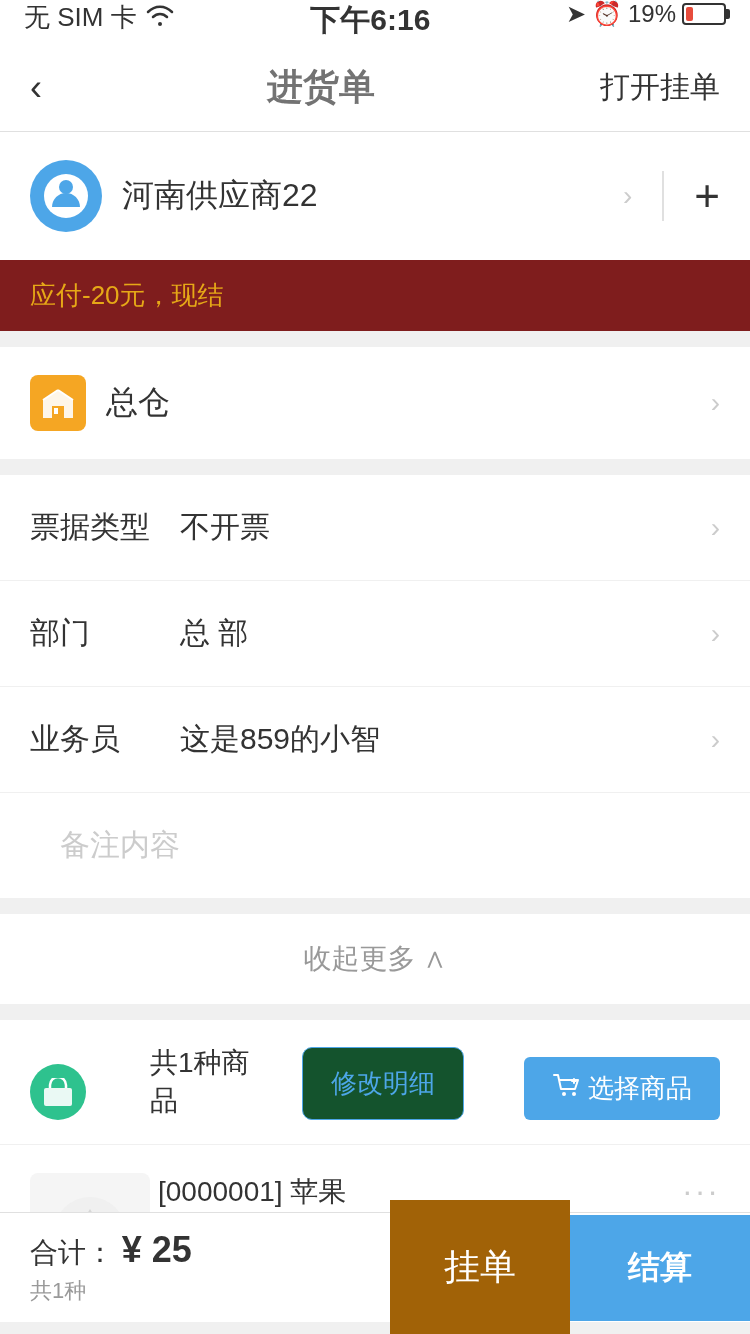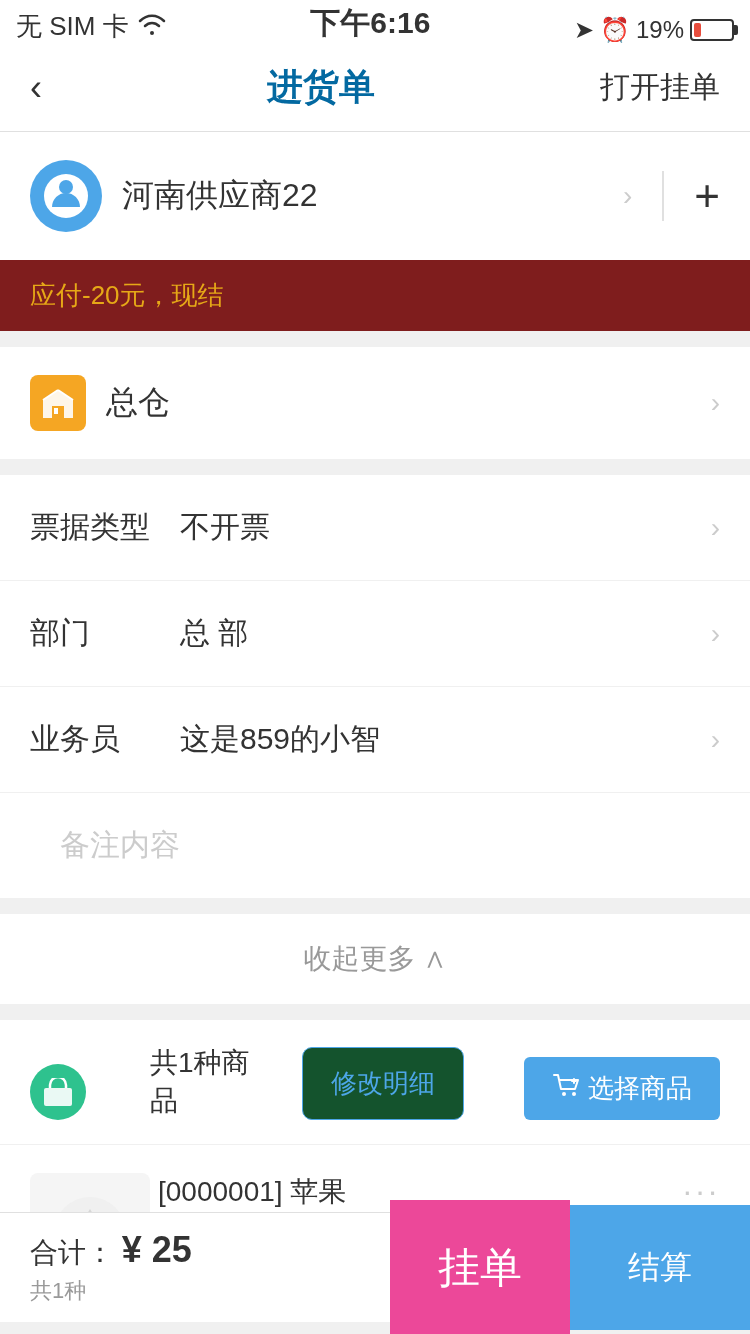--- a/index.html
+++ b/index.html
@@ -11,23 +11,23 @@
       min-height: 1334px;
       font-size: 28px;
       color: #333;
     }
 
     
     .status-bar {
       background: #fff;
       height: 44px;
       display: flex;
-      align-items: flex-end;
+      align-items: flex-start;
       justify-content: space-between;
-      padding: 0 16px;
+      padding: 0 24px;
       font-size: 26px;
     }
     .status-left { display: flex; align-items: center; gap: 8px; }
     .status-center { font-size: 30px; font-weight: 600; }
     .status-right { display: flex; align-items: center; gap: 6px; font-size: 24px; }
     .battery {
       width: 44px;
       height: 22px;
       border: 2px solid #333;
       border-radius: 4px;
@@ -65,21 +65,21 @@
       border-bottom: 1px solid #e0e0e0;
     }
     .nav-back {
       font-size: 36px;
       color: #333;
       cursor: pointer;
     }
     .nav-title {
       font-size: 36px;
       font-weight: 600;
-      color: #0369a1;
+      color: #737373;
     }
     .nav-action {
       font-size: 30px;
       color: #333;
     }
 
     
     .content { background: #f0f0f0; }
     .supplier-avatar {
       width: 72px;
@@ -264,36 +264,36 @@
       border-top: 1px solid #e0e0e0;
       position: fixed;
       bottom: 12px;
       width: 750px;
     }
     .total-section { flex: 1; padding: 0 30px; }
     .total-label { font-size: 28px; color: #333; }
     .total-amount { font-size: 36px; color: #333; font-weight: 600; }
     .total-count { font-size: 22px; color: #999; margin-top: 4px; }
     .hang-btn {
-      background: #ec4899;
+      background: #a16207;
       color: #fff;
       border: none;
       width: 180px;
       height: 135px;
-      font-size: 42px;
+      font-size: 36px;
       font-weight: 500;
     }
     .checkout-btn {
       background: #4da6e8;
       color: #fff;
       border: none;
       width: 180px;
-      height: 125px;
+      height: 106px;
       font-size: 32px;
-      font-weight: 400;
+      font-weight: 700;
     }
 
     .spacer-bottom { height: 110px; }
 
     .section-card {
       background: #fff;
       margin-bottom: 16px;
     }
   </style>
 </head>

